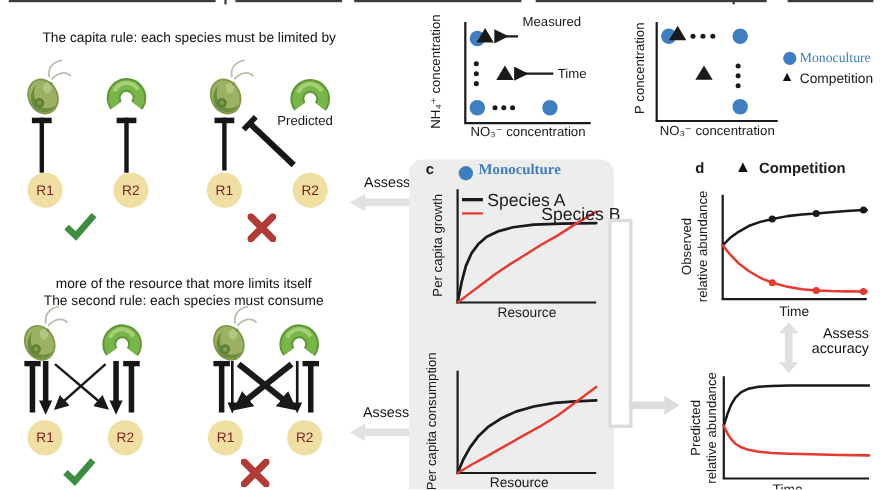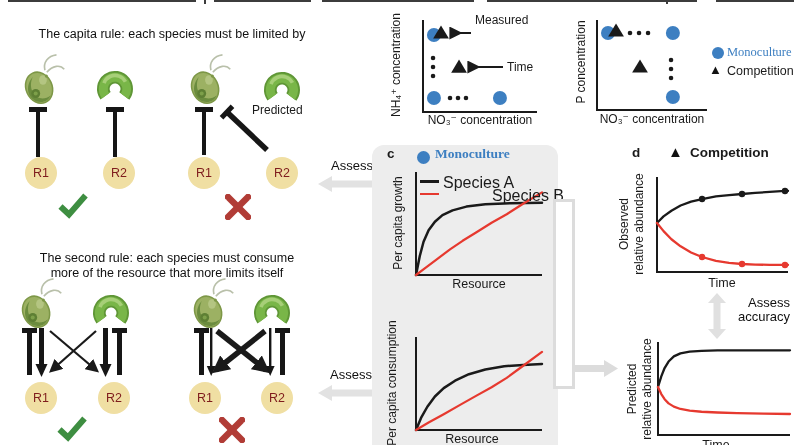--- a/index.html
+++ b/index.html
@@ -94,22 +94,22 @@
 
   <svg class="pos" style="left:58px;top:193px;" width="30" height="26">
     <path d="M2.5 13.5 L11 21.5 L27.5 2.5" fill="none" stroke="#3e8e41" stroke-width="6"></path>
   </svg>
   <svg class="pos" style="left:225px;top:194px;" width="26" height="26">
     <line x1="3" y1="3" x2="23" y2="23" stroke="#b13c36" stroke-width="6.5" stroke-linecap="round"></line>
     <line x1="23" y1="3" x2="3" y2="23" stroke="#b13c36" stroke-width="6.5" stroke-linecap="round"></line>
   </svg>
 
   <div class="pos ttl" style="left:12px;top:251px;width:310px;">
+    <div>more of the resource that more limits itself</div>
     <div>The second rule: each species must consume</div>
-    <div>more of the resource that more limits itself</div>
   </div>
 
   <svg class="pos" style="left:10px;top:274px;" width="58" height="58" viewBox="0 0 60 60">
     <path d="M33 21 C31 13 36 6 45 5" fill="none" stroke="#b9c0aa" stroke-width="1.7"></path>
     <path d="M35 23 C41 16 49 15 53 20" fill="none" stroke="#b9c0aa" stroke-width="1.7"></path>
     <ellipse cx="27" cy="39" rx="13.5" ry="16.5" transform="rotate(-24 27 39)" fill="#9cb163" stroke="#7d9747" stroke-width="1.6"></ellipse>
     <path d="M20.5 28 C13 36 14 49 24 53 C31 55.5 37 52 39 47 C33 52 24 51 20.5 44 C17.5 38 18.5 32 20.5 28 Z" fill="#6b8c3e"></path>
     <circle cx="23.5" cy="45" r="4.6" fill="#5e7f34"></circle>
     <circle cx="23.5" cy="45" r="2.1" fill="#7da04a"></circle>
     <ellipse cx="31" cy="31" rx="4" ry="5" fill="#b9c987" opacity="0.85"></ellipse>

